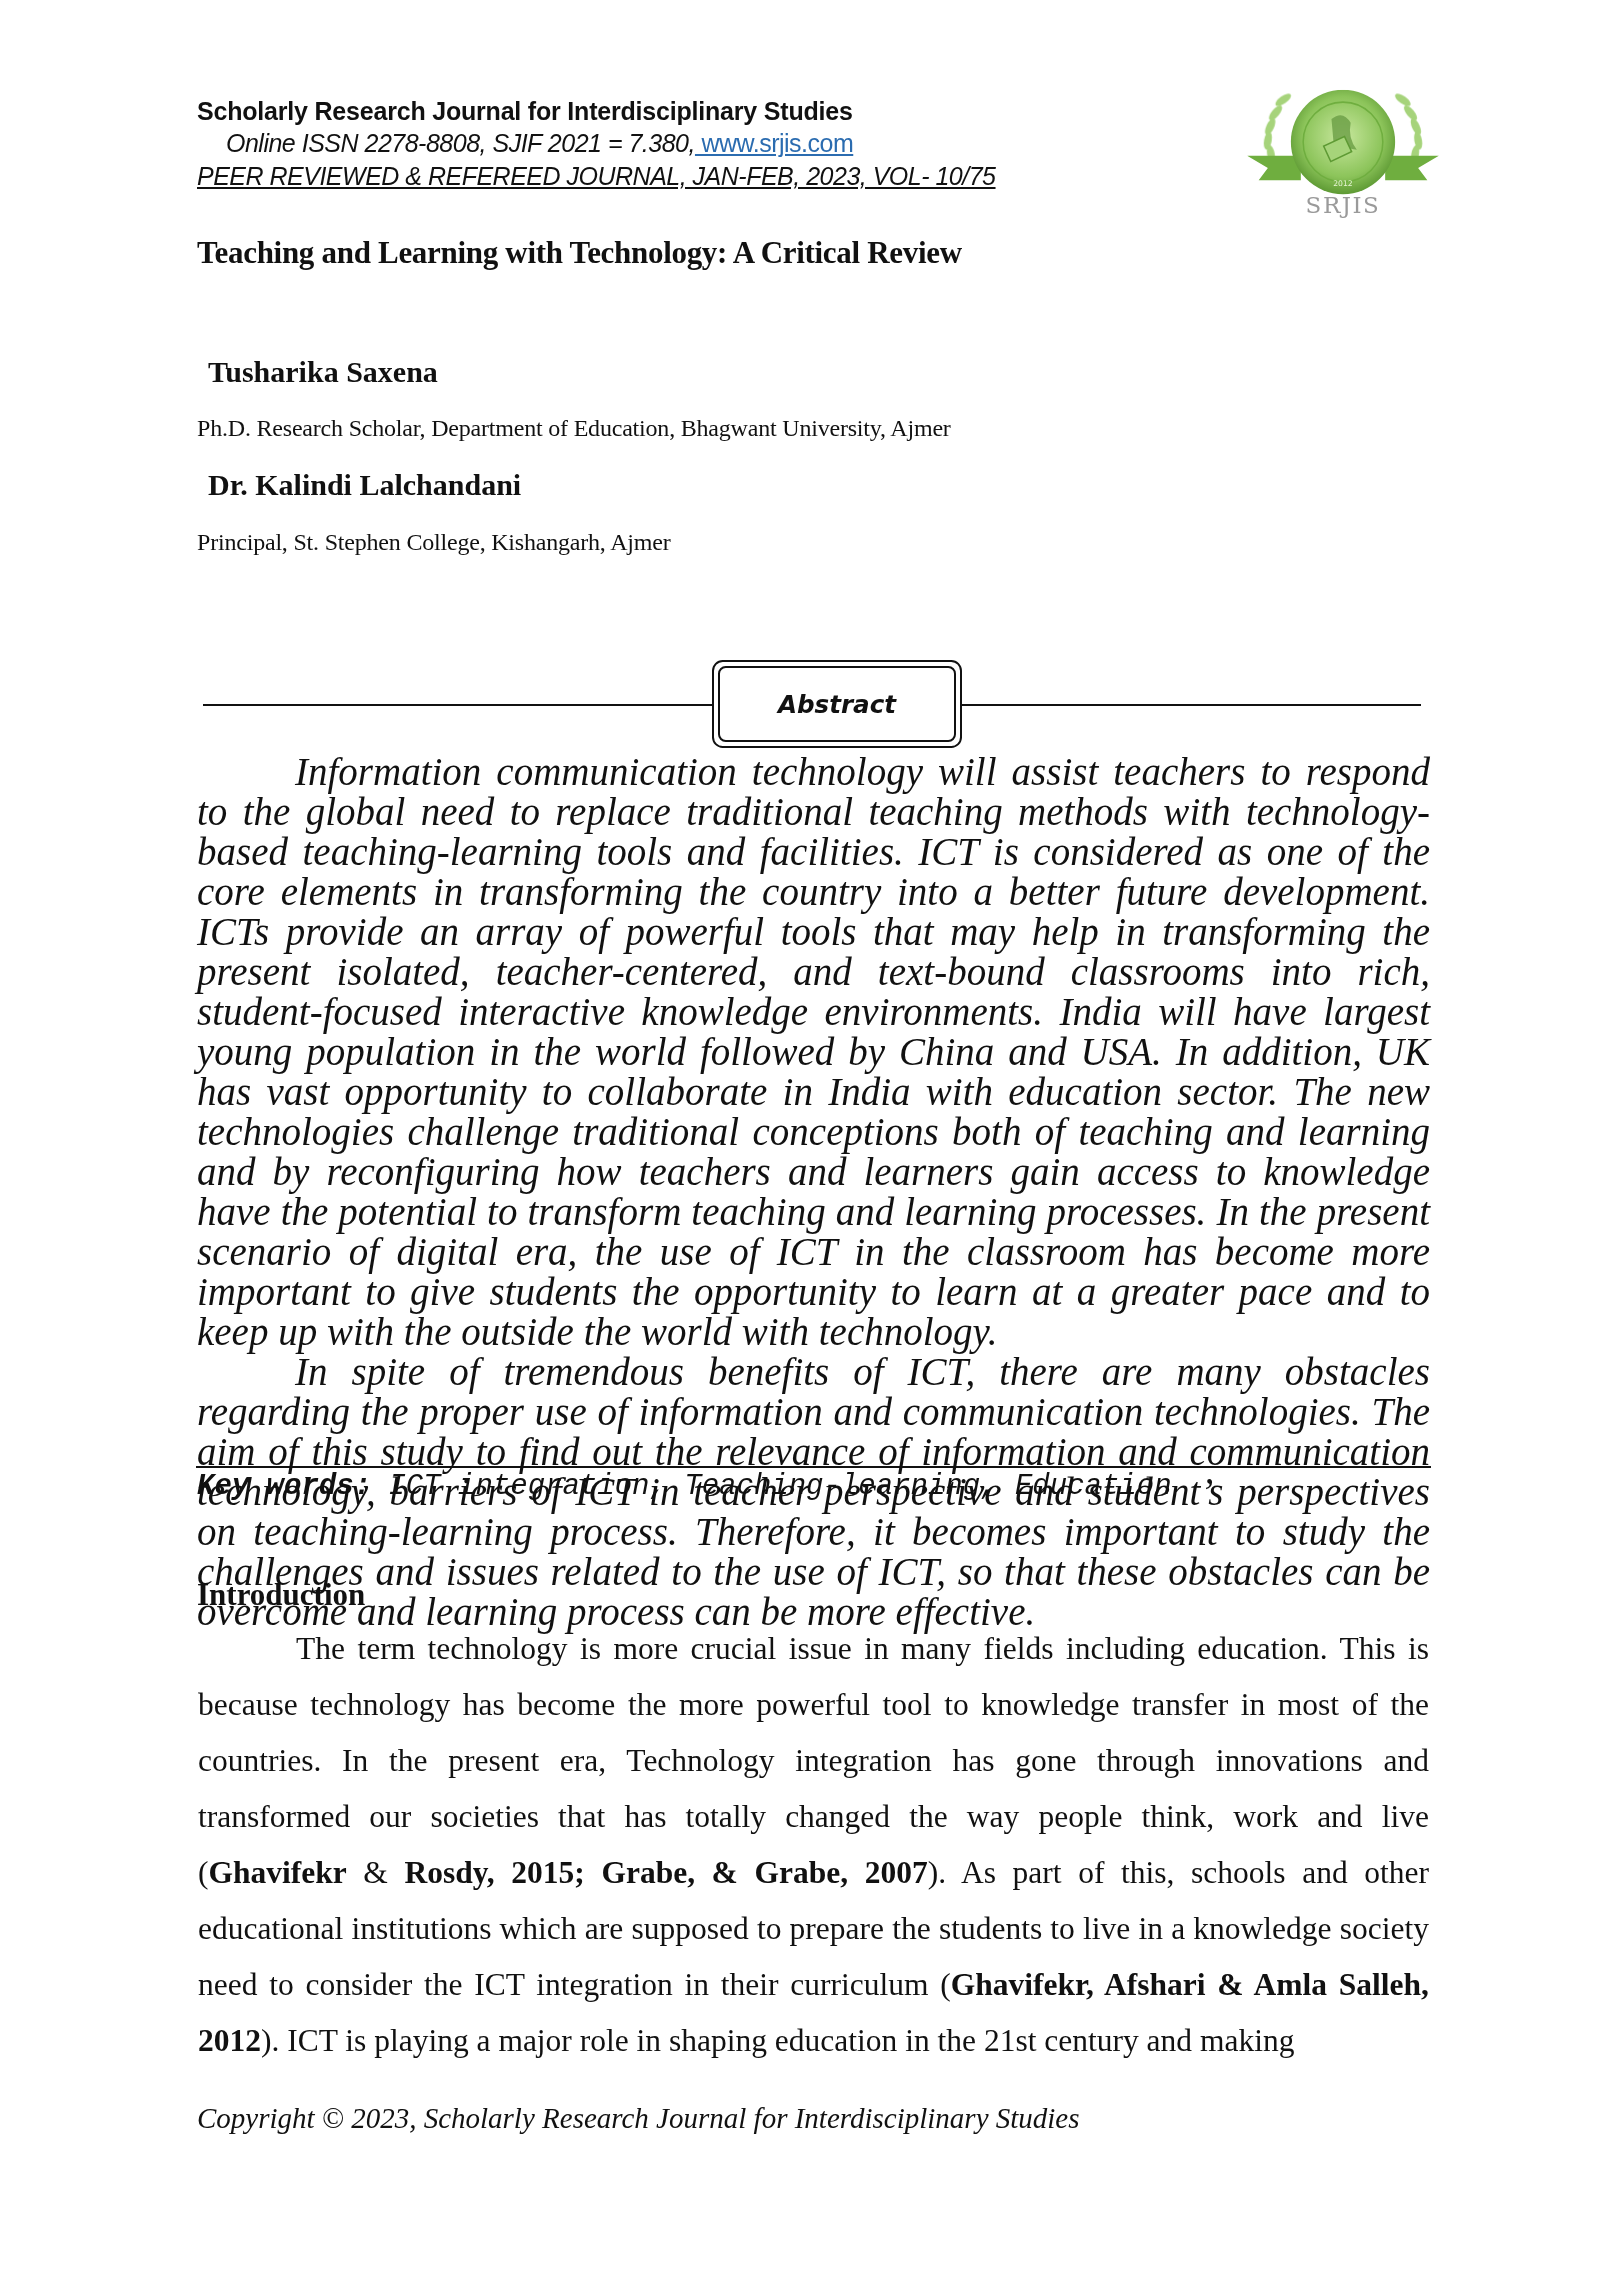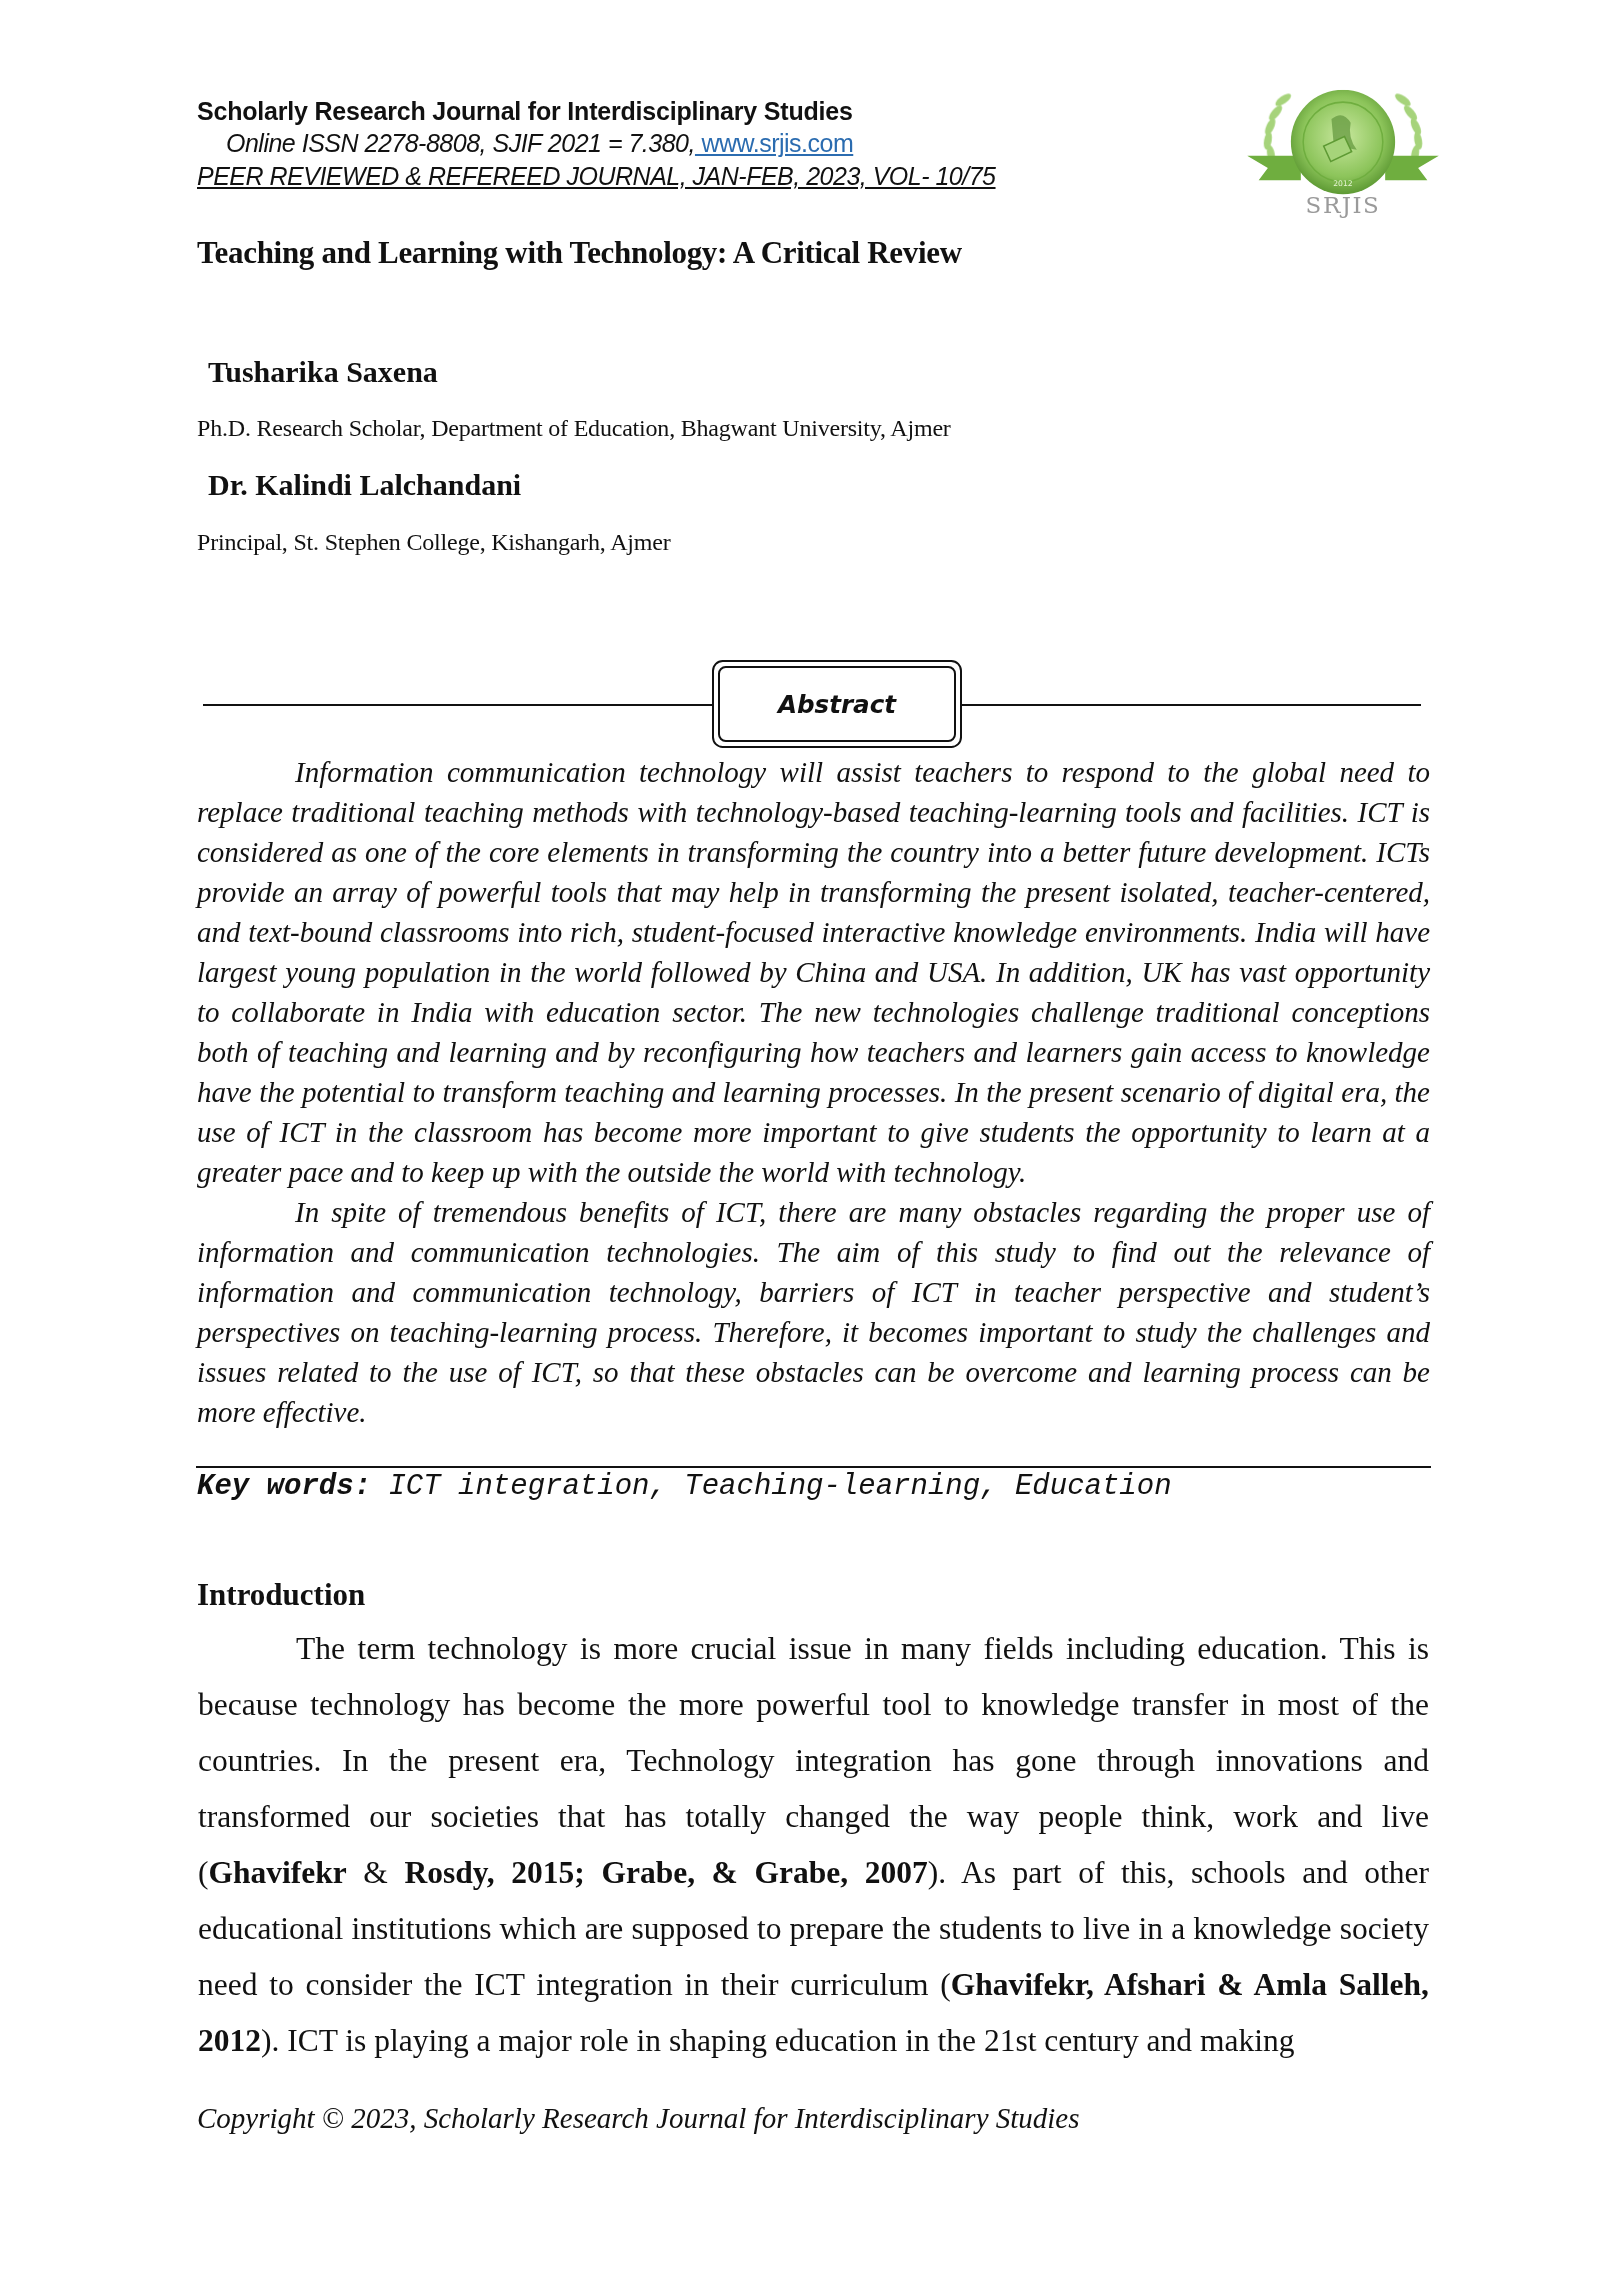--- a/index.html
+++ b/index.html
@@ -20,21 +20,21 @@
     .author-name { font-family: "Liberation Serif", serif; font-weight: bold; font-size: 30px; white-space: nowrap; margin-left: 11px; }
     .author-affil { font-family: "Liberation Serif", serif; font-size: 24px; white-space: nowrap; letter-spacing: -0.2px; }
 
     
     .abs-line { height: 2.3px; background: #111; top: 704px; }
     .abs-box-outer { left: 712px; top: 660px; width: 250px; height: 88px; border: 2.3px solid #111; border-radius: 10.7px; box-sizing: border-box; }
     .abs-box-inner { position: absolute; left: 3.8px; top: 3.8px; right: 3.8px; bottom: 3.8px; border: 2.3px solid #111; border-radius: 7.7px; display: flex; align-items: center; justify-content: center; }
     .abs-box-inner span { font-family: "DejaVu Sans", sans-serif; font-weight: bold; font-style: italic; font-size: 24.6px; }
 
     
-    .abstract-text { left: 197px; top: 752px; width: 1233px; font-family: "Liberation Serif", serif; font-style: italic; font-size: 29px; line-height: 40px; text-align: justify; }
+    .abstract-text { left: 197px; top: 752px; width: 1233px; font-family: "Liberation Serif", serif; font-style: italic; font-size: 39px; line-height: 40px; text-align: justify; }
     .abstract-text p { margin: 0; text-indent: 98px; }
     .abstract-text p.first-para { }
 
     .kw-divider { left: 196px; top: 1466px; width: 1235px; height: 2.3px; background: #111; }
     .keywords { left: 197px; top: 1470px; font-family: Liberation Mono, monospace; font-style: italic; font-size: 29px; white-space: nowrap; }
     .keywords b { font-weight: bold; }
 
     
     .intro-heading { left: 197px; top: 1577px; font-family: "Liberation Serif", serif; font-weight: bold; font-size: 31px; text-align: right; }
     .intro-text { left: 197px; top: 1620px; width: 1233px; font-family: "Liberation Serif", serif; font-size: 31.5px; line-height: 56px; text-align: justify; }

